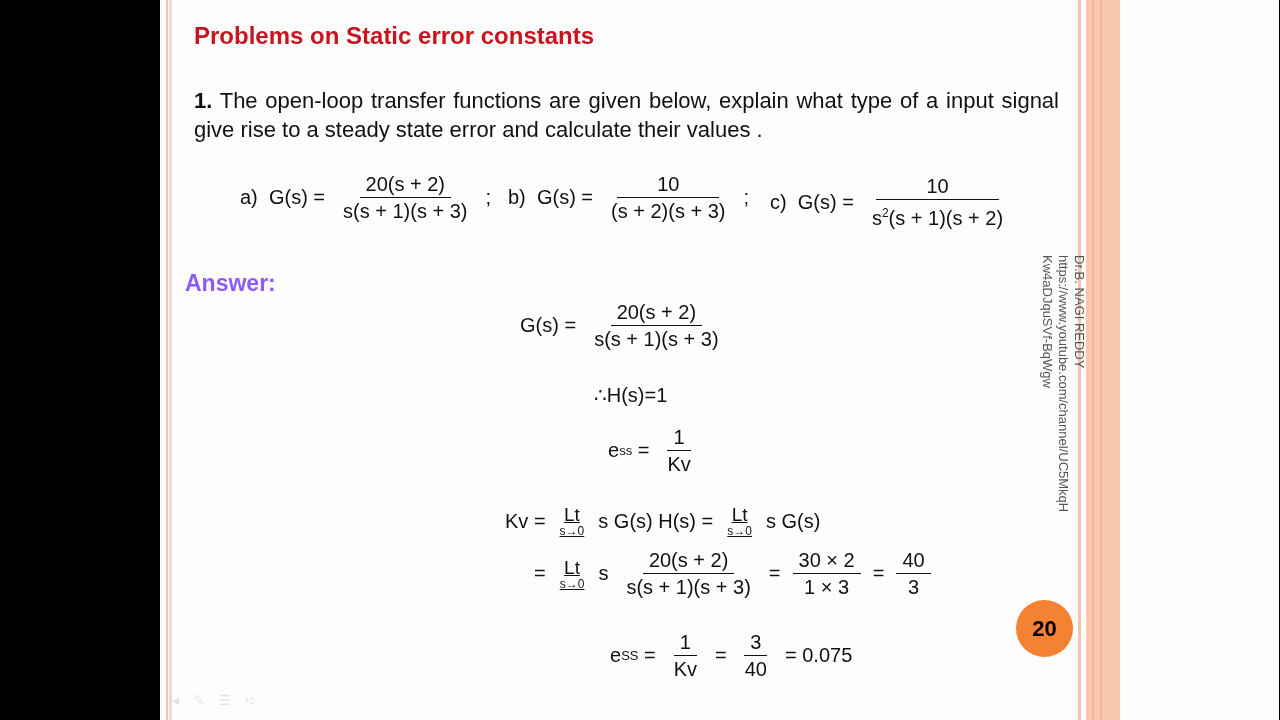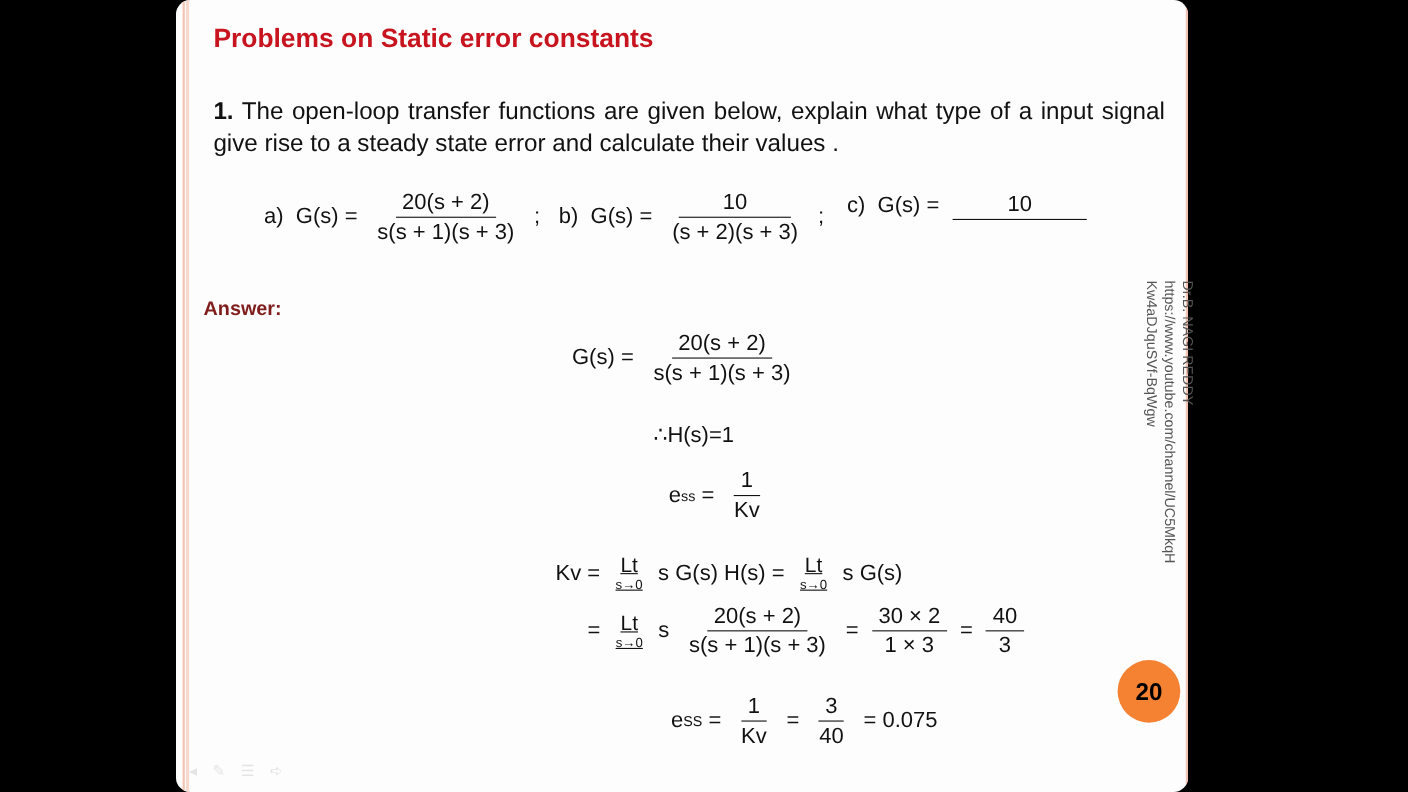--- a/index.html
+++ b/index.html
@@ -1,25 +1,25 @@
 <!DOCTYPE html>
 <html><head>
 <meta charset="utf-8">
 <style>
   html, body { margin:0; padding:0; }
   body { width:1280px; height:720px; background:#000; position:relative; overflow:hidden;
          font-family:"Liberation Sans", sans-serif; }
-  .slide { position:absolute; left:160px; top:0; width:920px; height:720px; background:#fdfdfd; overflow:hidden;border-radius:13px; }
+  .slide { position:absolute; left:160px; top:0; width:1119px; height:720px; background:#fdfdfd; overflow:hidden; }
   .lb1 { position:absolute; left:6px; top:0; width:2px; height:720px; background:#f2c4b4; }
   .lb2 { position:absolute; left:9px; top:0; width:3px; height:720px; background:#f7d8cc; }
   .rb { position:absolute; top:0; height:720px; }
   .title { position:absolute; left:34px; top:22px; font-size:24px; font-weight:bold; color:#c8141e; white-space:nowrap; }
   .question { position:absolute; left:34px; top:86px; width:865px; font-size:22px; line-height:29px; color:#111; text-align:justify; }
   .question b { font-weight:bold; }
-  .answer { position:absolute; left:25px; top:270px; font-size:18px; font-weight:bold; color:#7f1d1d; }
+  .answer { position:absolute; left:25px; top:270px; font-size:23px; font-weight:bold; color:#8b5cf6; }
   .math { font-family:"Liberation Sans", sans-serif; color:#111; font-size:20px; position:absolute; white-space:nowrap; display:flex; align-items:center; }
   .frac { display:inline-flex; flex-direction:column; align-items:center; margin:0 12px; vertical-align:middle; }
   .frac .num { padding:0 6px 1px; border-bottom:1.6px solid #111; line-height:24px; }
   .frac .den { padding:1px 6px 0; line-height:24px; }
   .lim { display:inline-flex; flex-direction:column; align-items:center; line-height:16px; margin:0 14px; font-size:19px; position:relative; top:2px;text-decoration:underline; }
   .lim .sub { font-size:12px; }
   .sub-s { font-size:13px; vertical-align:-5px; }
   .sup { font-size:12px; vertical-align:8px; }
   .pagenum { position:absolute; left:856px; top:600px; width:57px; height:57px; border-radius:50%; background:#f58233;
              color:#000000; font-weight:bold; font-size:22px; display:flex; align-items:center; justify-content:center; }
@@ -57,20 +57,21 @@
       <span class="den">(s + 2)(s + 3)</span>
     </span>
     <span>;</span>
   </div>
 
   <div class="math" style="left:610px; top:174px;">
     <span>c)</span>&nbsp;&nbsp;
     <span>G(s) =</span>
     <span class="frac">
       <span class="num" style="padding:0 50px 1px;">10</span>
+      <span class="den"><span>s</span><span class="sup">2</span><span>(s + 1)(s + 2)</span></span>
     </span>
   </div>
 
   <div class="answer">Answer:</div>
 
   <div class="math" style="left:360px; top:300px;">
     <span>G(s) =</span>
     <span class="frac">
       <span class="num">20(s + 2)</span>
       <span class="den">s(s + 1)(s + 3)</span>

